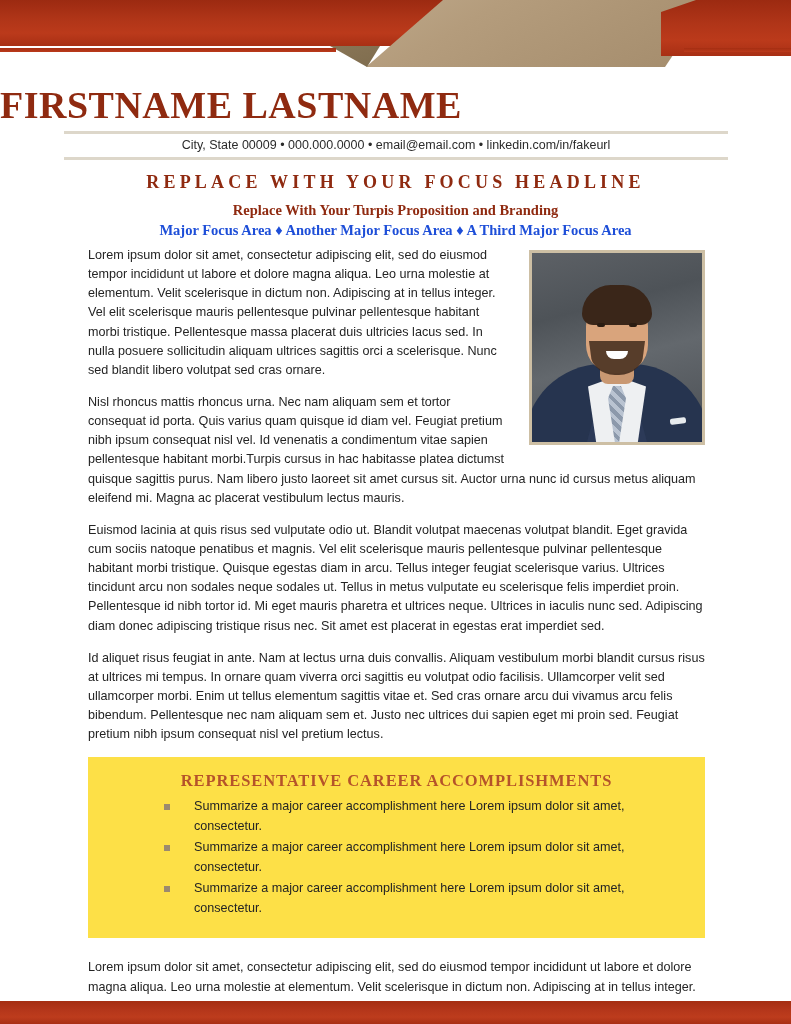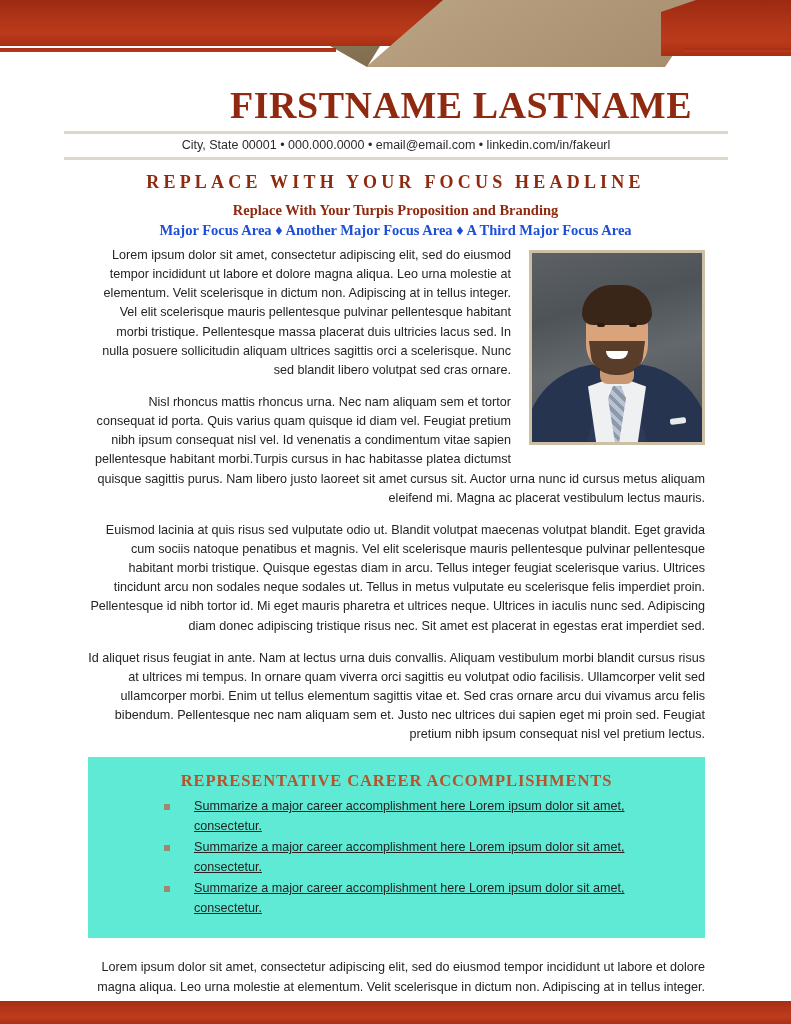--- a/index.html
+++ b/index.html
@@ -80,21 +80,21 @@
     height: 4px;
     background: linear-gradient(to bottom, #a52e12, #bb3a1b);
   }
 
   
   .name-block {
     position: absolute;
     top: 86px;
     left: 0;
     width: 692px;
-    text-align: right;
+    text-align: left;
   }
   .full-name {
     font-family: "Liberation Serif", serif;
     font-weight: bold;
     font-size: 38px;
     letter-spacing: 0.5px;
     color: #8f2a10;
     line-height: 1.05;
     margin: 0;
   }
@@ -289,26 +289,26 @@
     border-radius: 3px;
   }
   .ph-eyeL { left: 50%; margin-left: -20px; }
   .ph-eyeR { left: 50%; margin-left: 12px; }
 
   p.body-text {
     font-size: 12.6px;
     line-height: 1.52;
     color: #242424;
     margin: 0 0 13px 0;
-    text-align: right;
+    text-align: left;
   }
 
   
   .accomp-box {
-    background: #5eead4;
+    background: #fde047;
     padding: 14px 28px 18px 28px;
     margin: 8px 0 20px 0;
     box-sizing: border-box;
   }
   .accomp-title {
     font-family: "Liberation Serif", serif;
     font-weight: bold;
     font-size: 16.5px;
     letter-spacing: 0.9px;
     color: #b5532a;
@@ -320,21 +320,20 @@
     margin: 0;
     padding: 0 0 0 48px;
   }
   .accomp-list li {
     position: relative;
     font-size: 12.6px;
     line-height: 1.55;
     color: #242424;
     padding-left: 30px;
     margin-bottom: 2px;
-    text-decoration: underline;
   }
   .accomp-list li .sq-bullet {
     position: absolute;
     left: 0;
     top: 7px;
     width: 6px;
     height: 6px;
     background: #9b8a6f;
     display: block;
   }
@@ -364,21 +363,21 @@
     <div class="hdr-rule-left"></div>
     <div class="hdr-rule-right"></div>
   </div>
 
   <div class="name-block">
     <h1 class="full-name">FIRSTNAME LASTNAME</h1>
   </div>
 
   <div class="contact-wrap">
     <div class="contact-rule"></div>
-    <div class="contact-line">City, State 00001 • 000.000.0000 • email@email.com • linkedin.com/in/fakeurl</div>
+    <div class="contact-line">City, State 00009 • 000.000.0000 • email@email.com • linkedin.com/in/fakeurl</div>
     <div class="contact-rule"></div>
   </div>
 
   <div class="headline-block">
     <div class="focus-headline">REPLACE WITH YOUR FOCUS HEADLINE</div>
     <div class="value-prop">Replace With Your Turpis Proposition and Branding</div>
     <div class="focus-areas">Major Focus Area ♦ Another Major Focus Area ♦ A Third Major Focus Area</div>
   </div>
 
   <div class="content">

